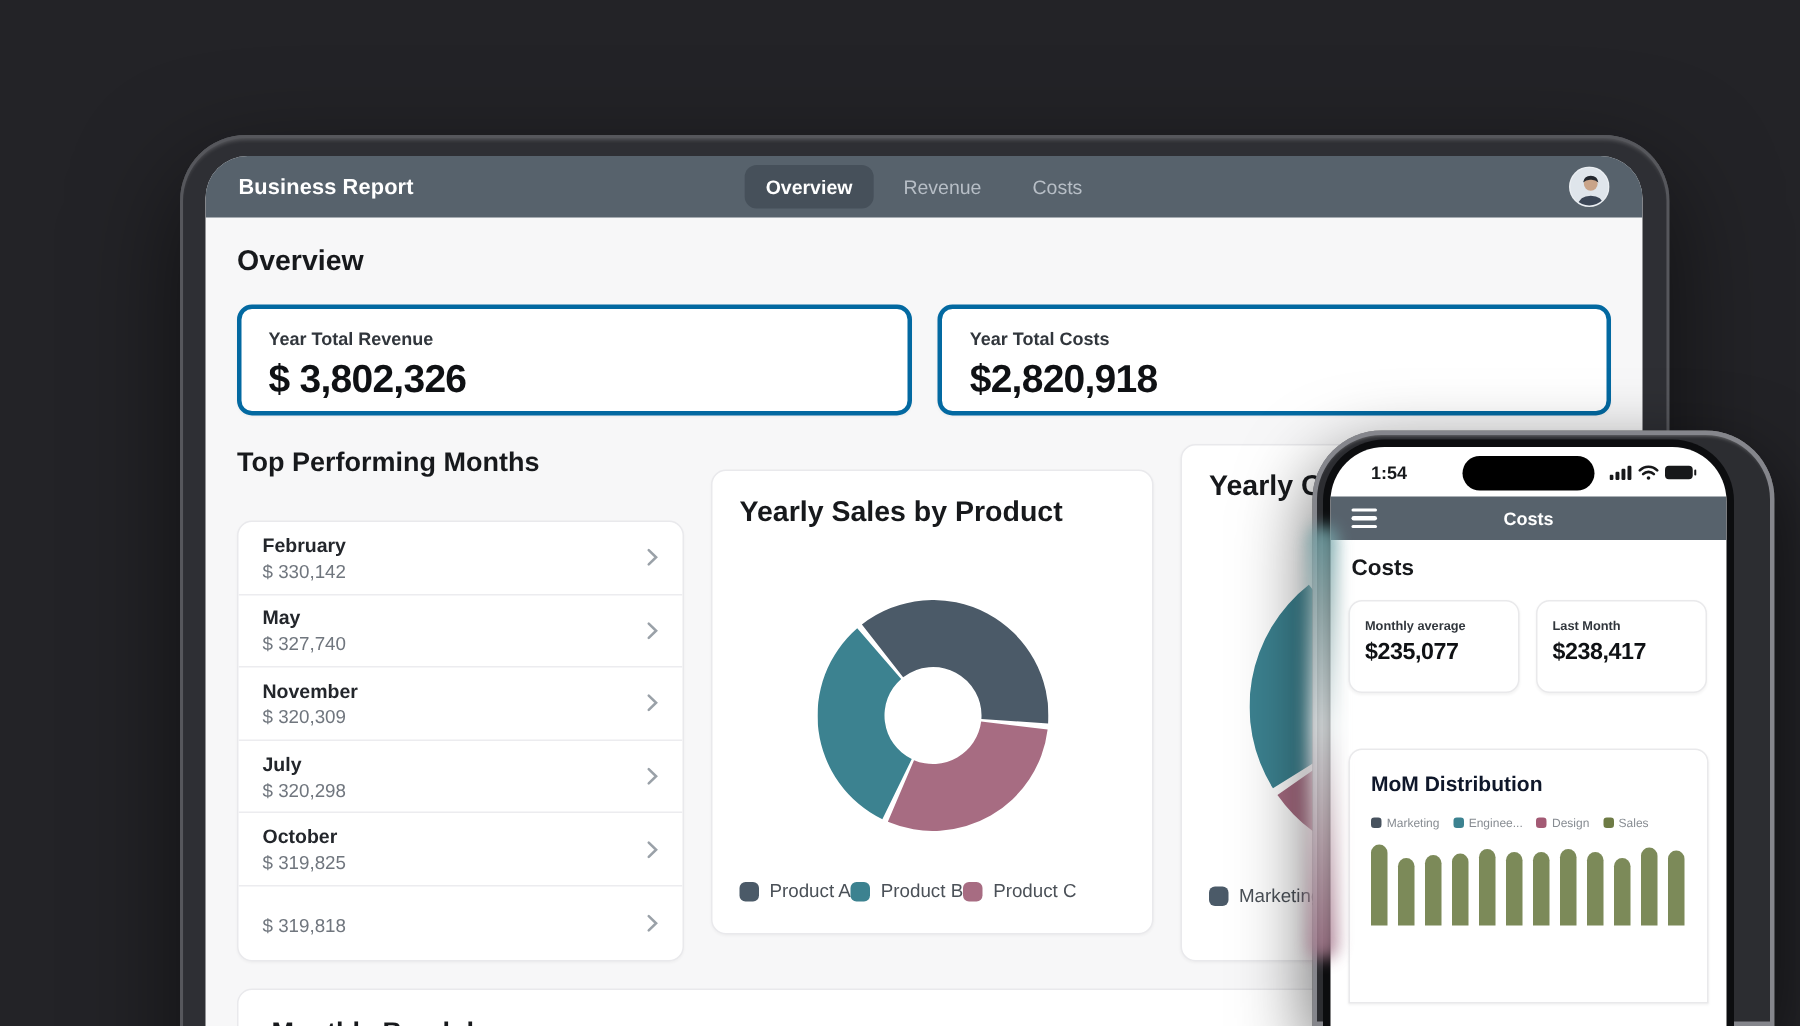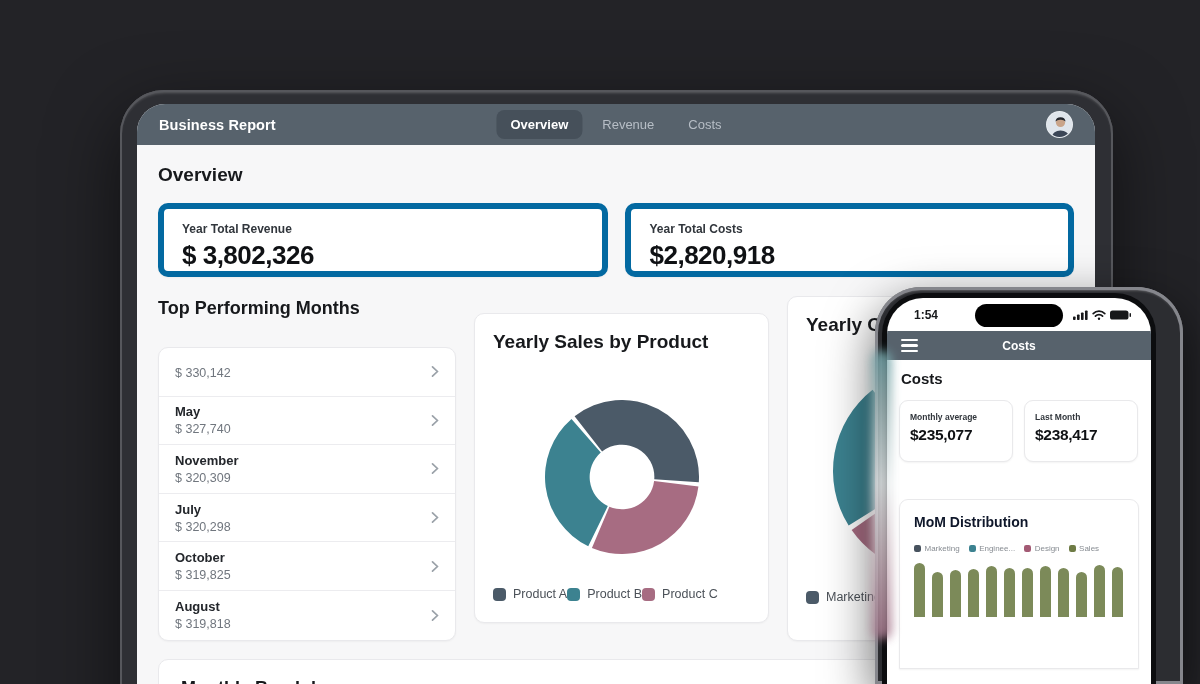--- a/index.html
+++ b/index.html
@@ -17,21 +17,21 @@
   .tnav-title{color:#ffffff;font-weight:700;font-size:14.5px;letter-spacing:.1px;}
   .tabs{position:absolute;left:50%;transform:translateX(-50%);display:flex;gap:6px;align-items:center;}
   .tab{font-size:13px;color:#b7bec6;padding:7px 14px;border-radius:8px;background:transparent;border:none;
        font-family:inherit;cursor:pointer;}
   .tab.active{background:#46505a;color:#fff;font-weight:600;}
   .avatar{margin-left:auto;width:27px;height:27px;border-radius:50%;overflow:hidden;background:#dfe5eb;
           border:1px solid rgba(255,255,255,.35);cursor:pointer;flex:none;}
   .tcontent{padding:19px 21px 0;}
   .h-overview{font-size:19px;font-weight:700;color:#17191c;margin:0 0 17px;}
   .kpi-row{display:flex;gap:17px;}
-  .kpi{background:#fff;border:6px solid #0369a1;border-radius:10px;padding:13px 18px;height:74px;
+  .kpi{background:#fff;border:3px solid #0369a1;border-radius:10px;padding:13px 18px;height:74px;
        box-shadow:0 1px 2px rgba(0,0,0,.04);}
   .kpi-revenue{width:456px;} .kpi-costs{width:454px;}
   .kpi-label{font-size:12px;font-weight:700;color:#31363c;}
   .kpi-value{font-size:26px;font-weight:800;color:#0f1114;letter-spacing:-.5px;margin-top:4px;}
   .grid{display:grid;grid-template-columns:298px 295px 297px;gap:18px;margin-top:19px;align-items:start;}
   .h-section{font-size:18px;font-weight:700;color:#17191c;margin:2px 0 28px;}
   .months-card{background:#fff;border:1px solid #e9e9ec;border-radius:10px;overflow:hidden;
        box-shadow:0 1px 2px rgba(0,0,0,.04);}
   .mrow{display:flex;align-items:center;padding:0 16px;height:48.6px;border-bottom:1px solid #ececef;cursor:pointer;}
   .mrow:last-child{border-bottom:none;}
@@ -128,20 +128,21 @@
           </div>
         </div>
 
         <div class="grid">
 
           <div>
             <h2 class="h-section">Top Performing Months</h2>
             <div class="months-card">
               <div class="mrow">
                 <div class="mtext">
+                  <div class="mname">February</div>
                   <div class="mval">$ 330,142</div>
                 </div>
                 <svg class="chev" width="8" height="13" viewBox="0 0 8 13">
                     <path d="M1.5 1.8 L6.4 6.5 L1.5 11.2" fill="none" stroke="#9aa1a8" stroke-width="1.7" stroke-linecap="round"></path>
                   </svg>
               </div>
               <div class="mrow">
                 <div class="mtext">
                   <div class="mname">May</div>
                   <div class="mval">$ 327,740</div>
@@ -172,21 +173,20 @@
                 <div class="mtext">
                   <div class="mname">October</div>
                   <div class="mval">$ 319,825</div>
                 </div>
                 <svg class="chev" width="8" height="13" viewBox="0 0 8 13">
                     <path d="M1.5 1.8 L6.4 6.5 L1.5 11.2" fill="none" stroke="#9aa1a8" stroke-width="1.7" stroke-linecap="round"></path>
                   </svg>
               </div>
               <div class="mrow">
                 <div class="mtext">
-                  <div class="mname">August</div>
                   <div class="mval">$ 319,818</div>
                 </div>
                 <svg class="chev" width="8" height="13" viewBox="0 0 8 13">
                     <path d="M1.5 1.8 L6.4 6.5 L1.5 11.2" fill="none" stroke="#9aa1a8" stroke-width="1.7" stroke-linecap="round"></path>
                   </svg>
               </div>
             </div>
           </div>
 
           <div class="chart-card sales-card">

